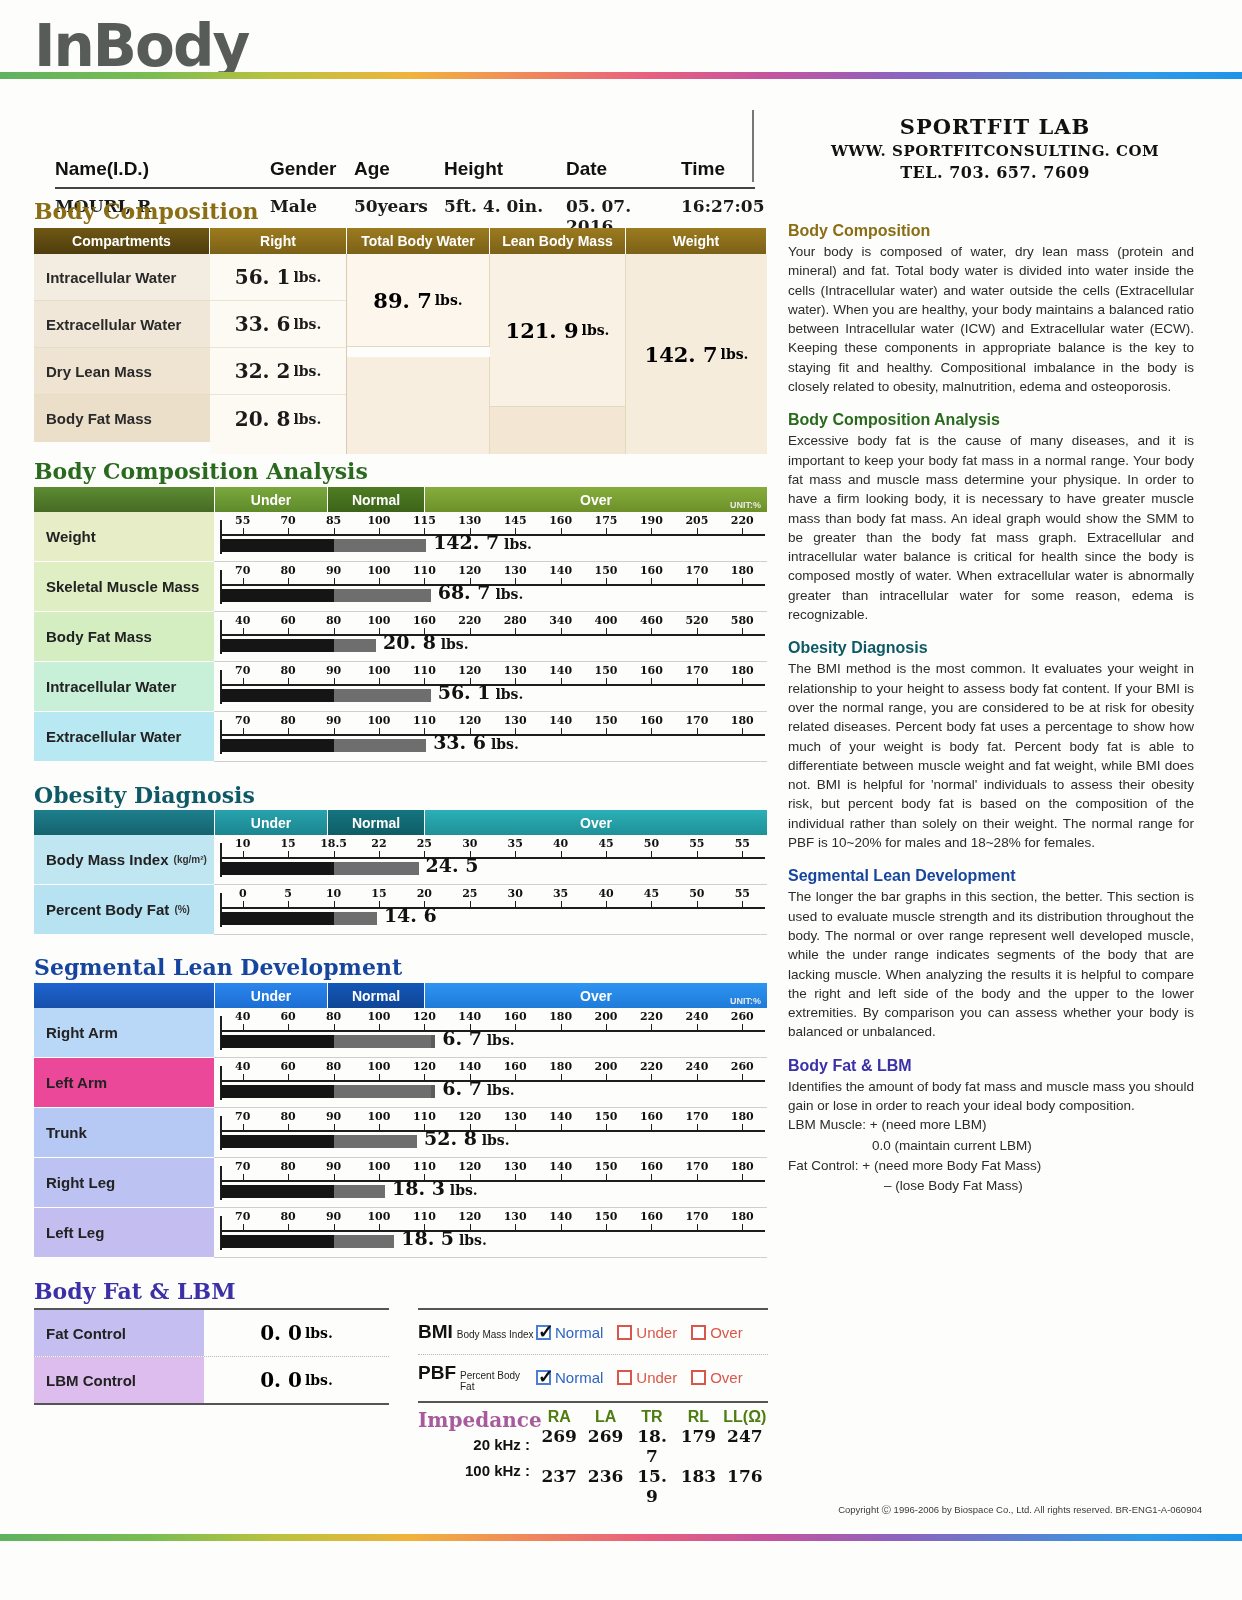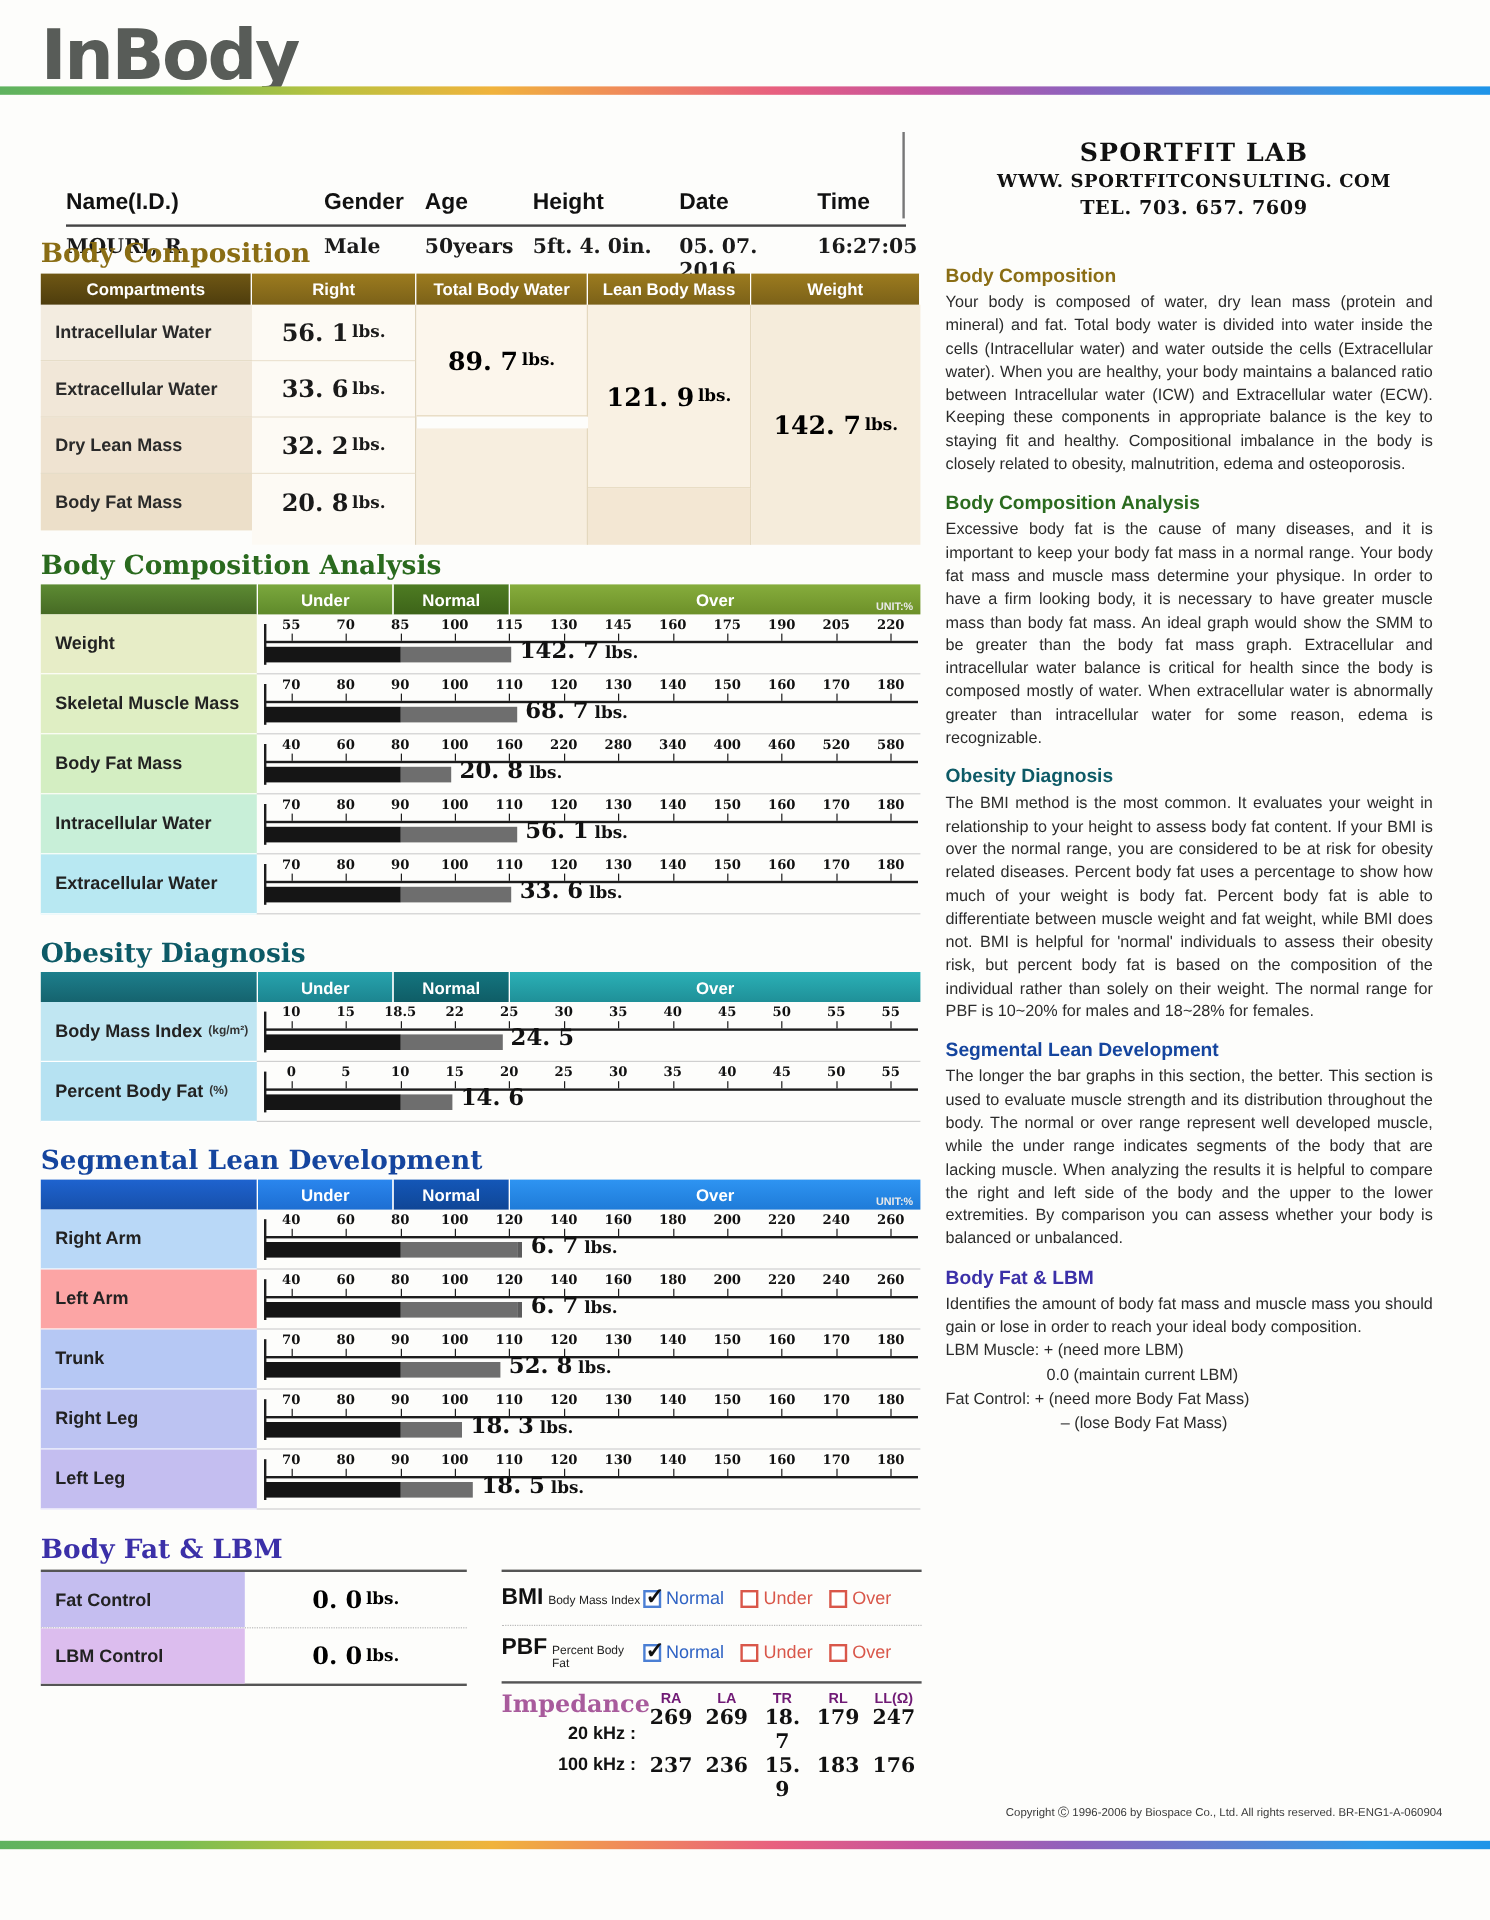--- a/index.html
+++ b/index.html
@@ -162,21 +162,21 @@
 
   
   .bca-r1 { background: #e7edc7; }
   .bca-r2 { background: #dfeec3; }
   .bca-r3 { background: #d4eec2; }
   .bca-r4 { background: #c8efd8; }
   .bca-r5 { background: #b8e8f2; }
   .ob-r1  { background: #c0e6f2; }
   .ob-r2  { background: #b6e2f2; }
   .sl-r1  { background: #b9d8f7; }
-  .sl-r2  { background: #fca5a5; }
+  .sl-r2  { background: #ec4899; }
   .sl-r3  { background: #b6c8f4; }
   .sl-r4  { background: #bcc3f2; }
   .sl-r5  { background: #c4bef0; }
 
   
   .bfl { position: absolute; left: 34px; top: 1308px; width: 355px; }
   .bfl-top-rule { border-top: 2px solid #555; }
   .bfl-row { display: flex; height: 46px; }
   .bfl-name { width: 170px; display: flex; align-items: center; padding-left: 12px;
               font-size: 15px; font-weight: bold; color: #222; }
@@ -209,21 +209,21 @@
   .chk-rule-bot { border-top: 2px solid #555; margin-top: 2px; }
 
   
   .imp { position: absolute; left: 418px; top: 1408px; width: 350px; }
   .imp-title { font-family: "DejaVu Serif", serif; font-weight: bold;
                font-size: 20px; color: #a85b9c; }
   .imp-grid { display: flex; }
   .imp-labels { width: 118px; }
   .imp-cols { flex: 1; }
   .imp-hrow, .imp-drow { display: flex; }
-  .imp-hrow span { flex: 1; text-align: center; font-size: 12px; font-weight: bold; color: #701a75; }
+  .imp-hrow span { flex: 1; text-align: center; font-size: 16px; font-weight: bold; color: #4d7c0f; }
   .imp-drow span { flex: 1; text-align: center; font-size: 17px;
                    font-family: "DejaVu Serif", serif; font-weight: bold; color: #111; }
   .imp-freq { text-align: right; font-size: 15px; font-weight: bold; color: #111;
               padding-right: 6px; height: 26px; line-height: 26px; }
 
   
   .rcol { position: absolute; left: 788px; top: 222px; width: 406px; }
   .rsec { margin-bottom: 15px; }
   .rsec h3 { font-size: 16px; font-weight: bold; margin-bottom: 2px; }
   .rsec p { font-size: 13.5px; line-height: 1.43; color: #2b2b2b;

